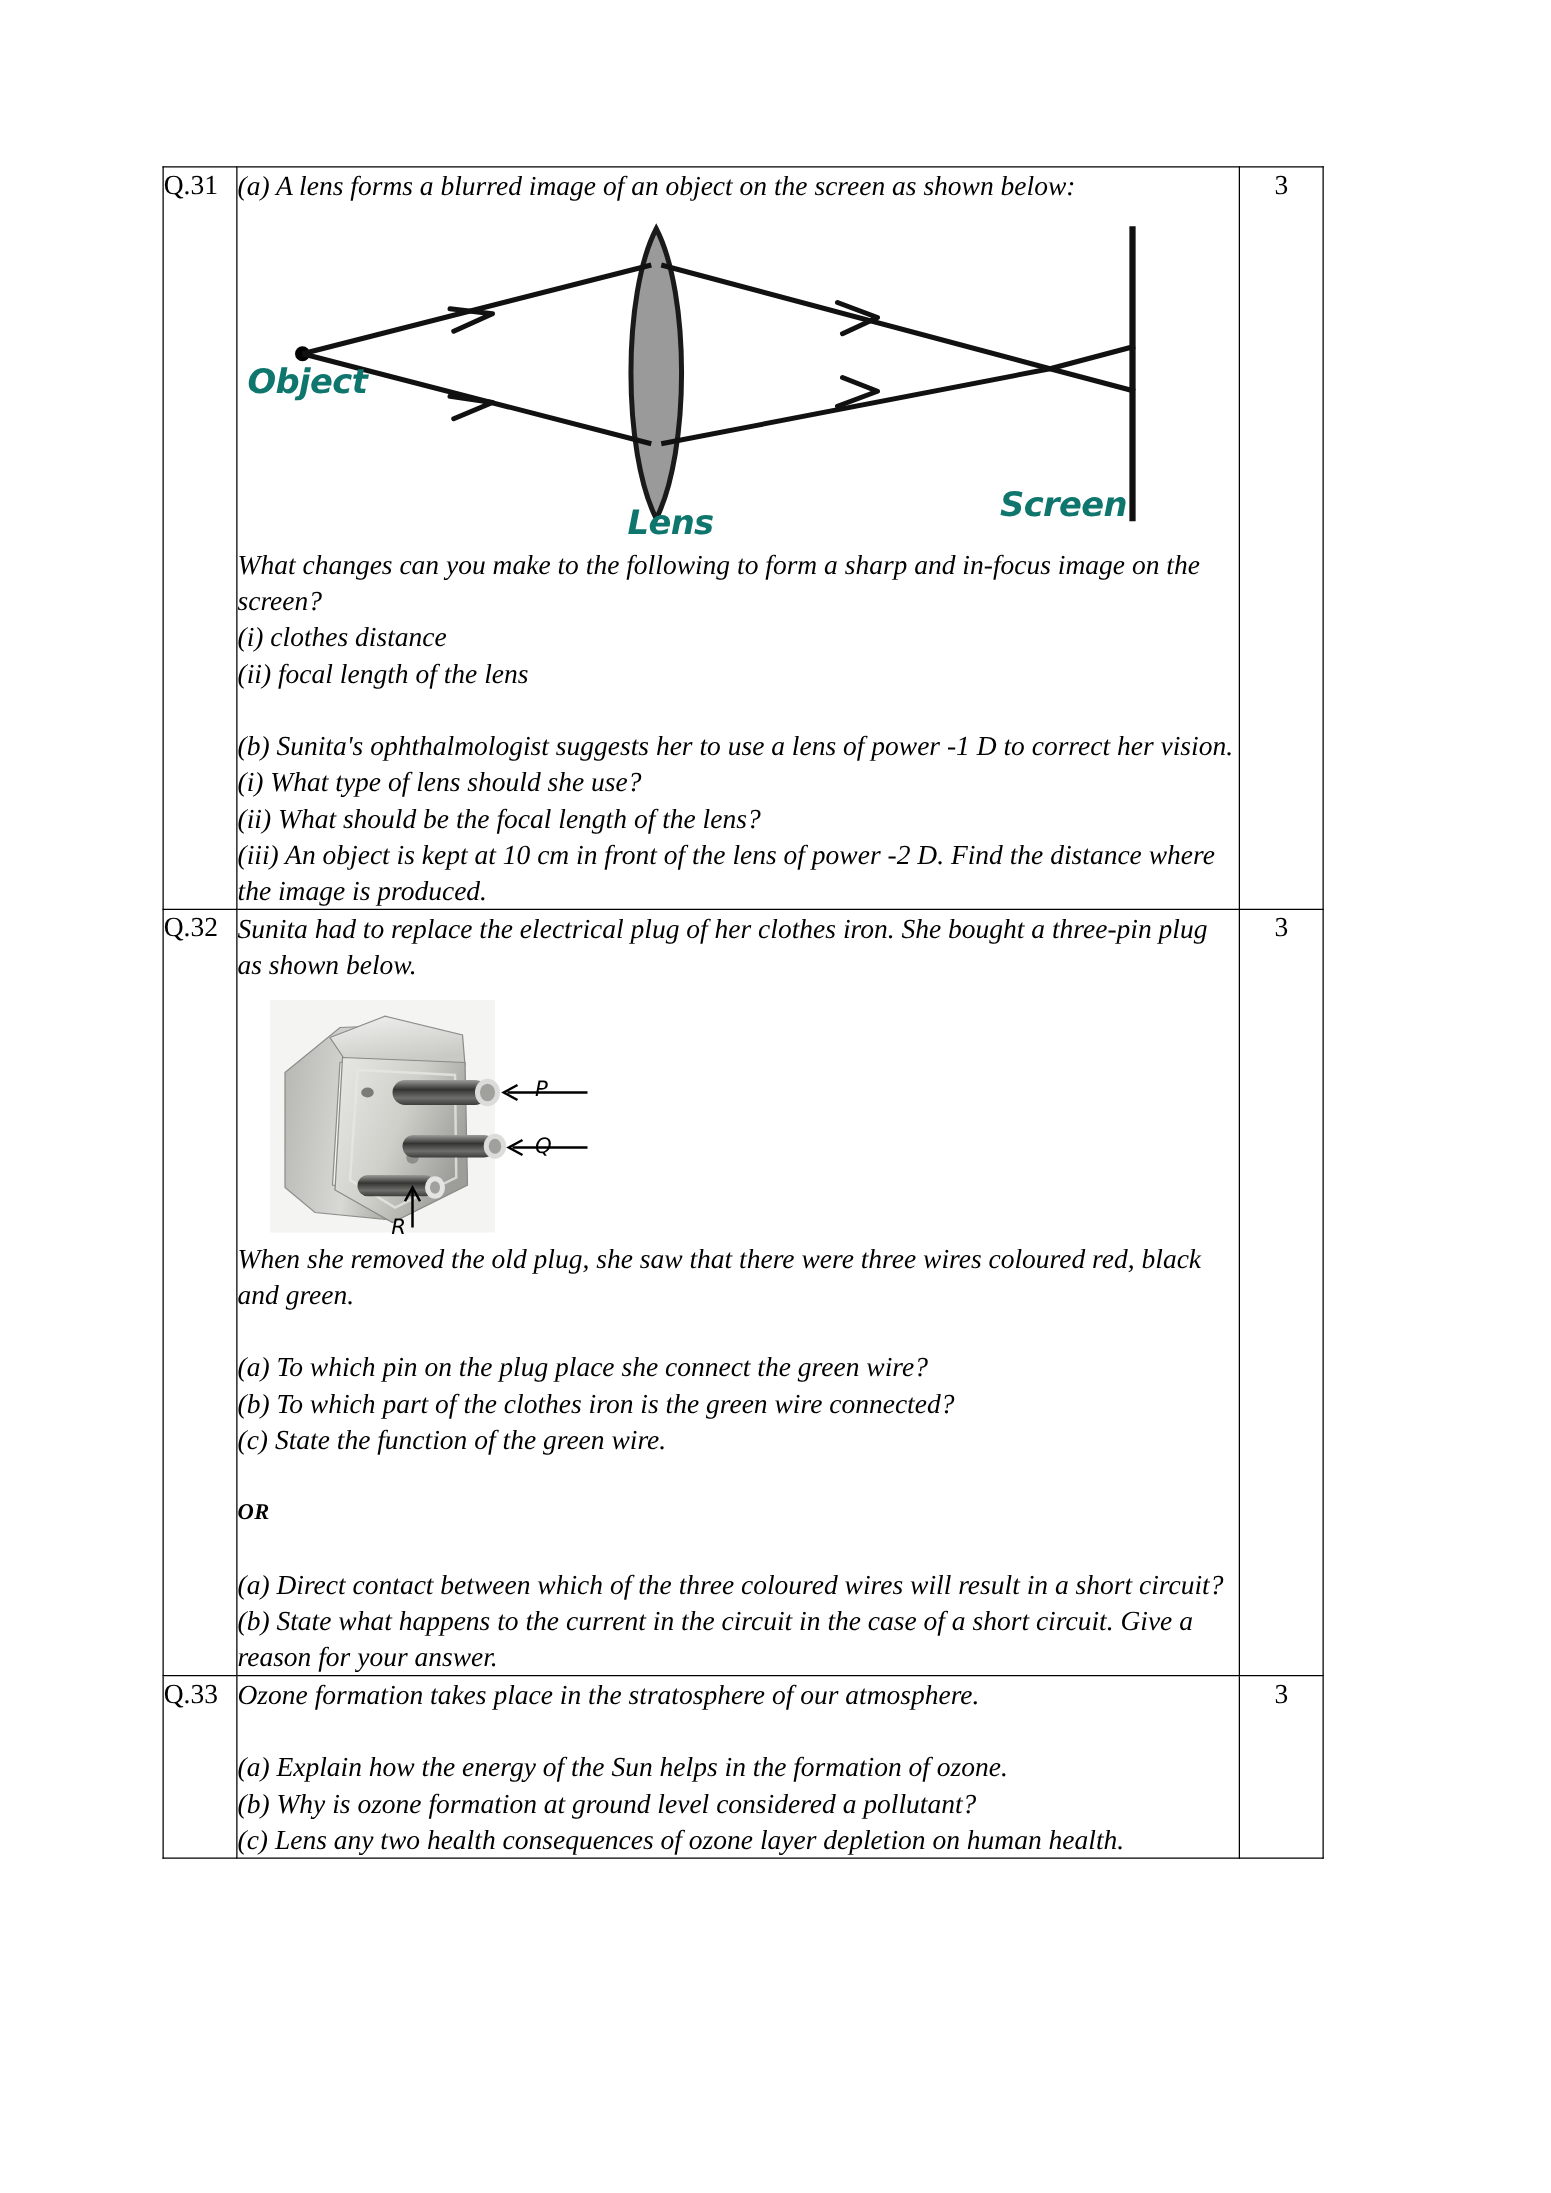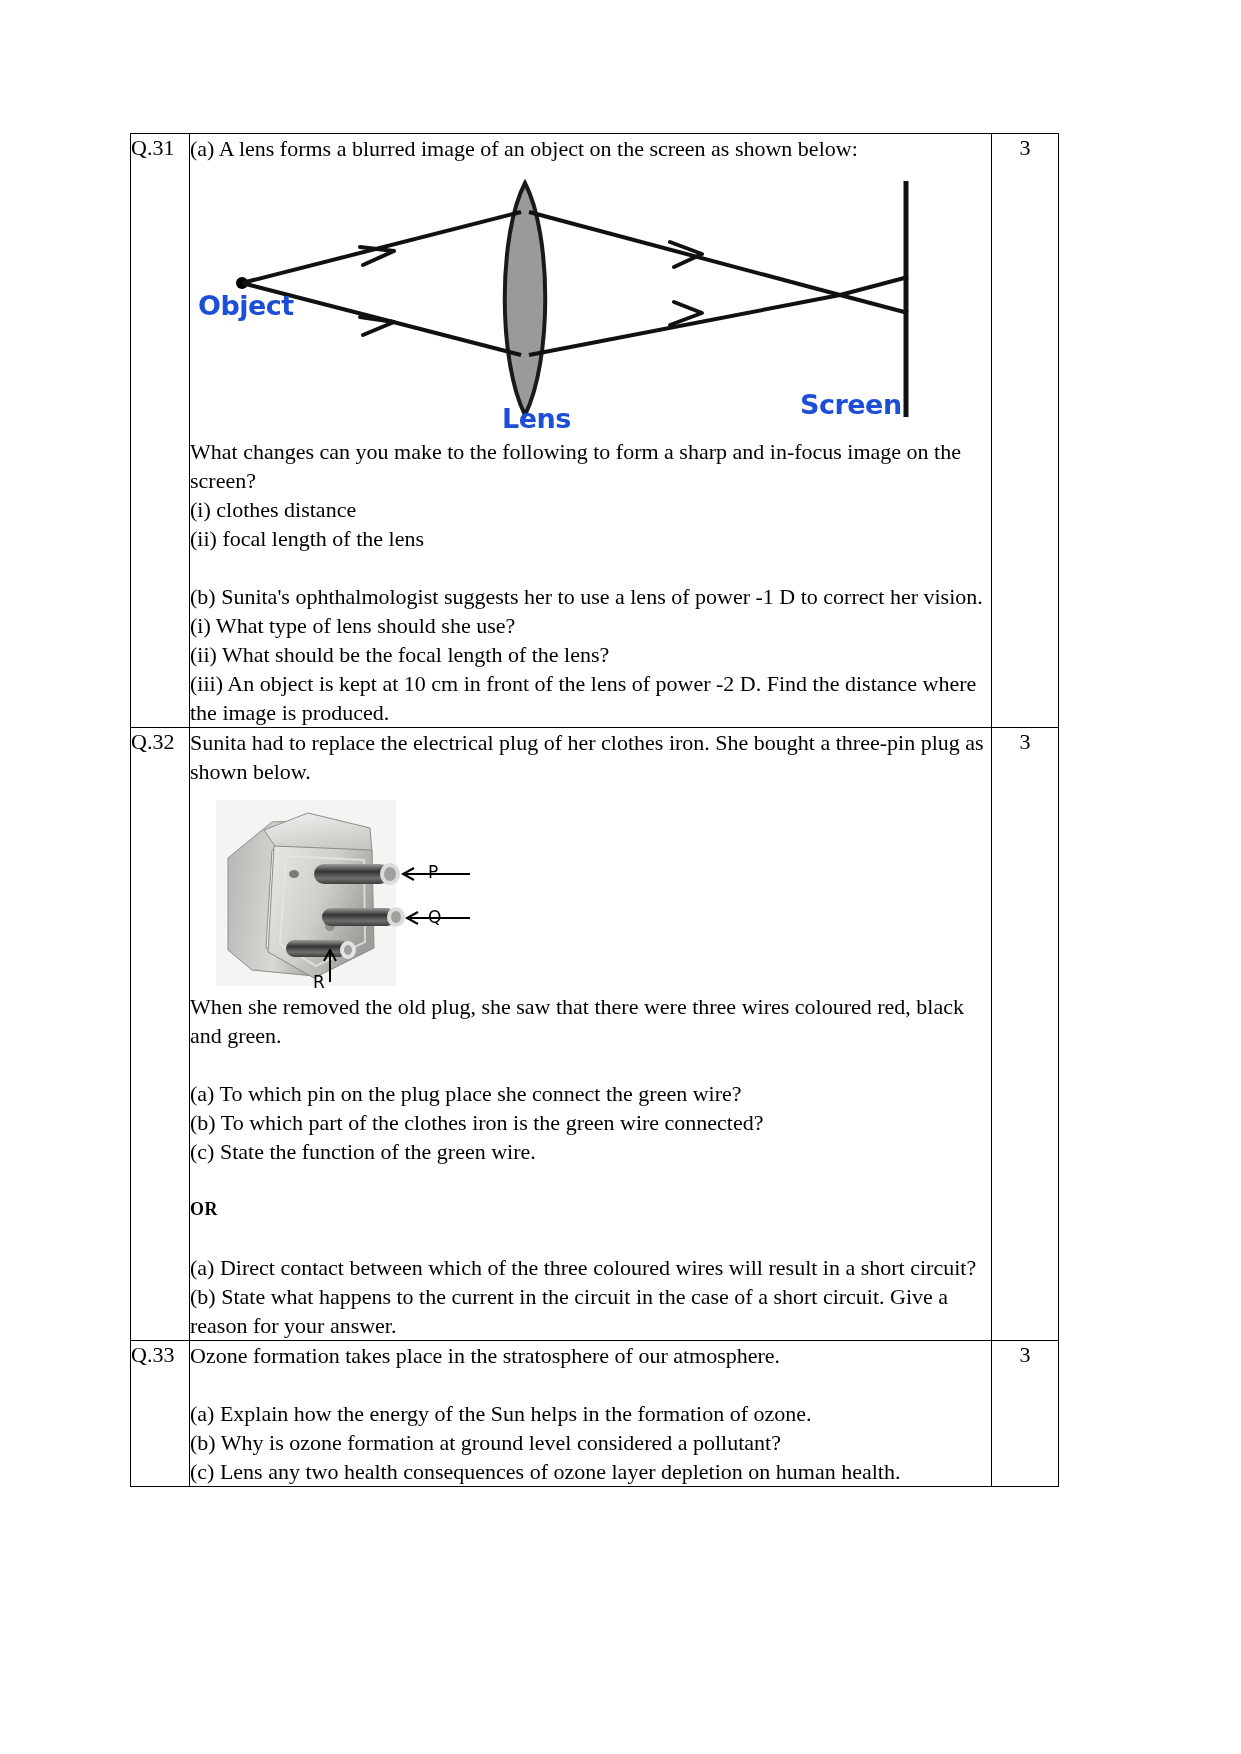--- a/index.html
+++ b/index.html
@@ -40,20 +40,21 @@
     font-size: 22px;
     line-height: 28px;
     padding: 5px 2px 4px 4px;
     white-space: nowrap;
   }
   td.qbody {
     width: 801px;
     font-size: 22px;
     line-height: 29px;
     padding: 5px 4px 4px 5px;
+    font-style: italic;
   }
   td.qmarks {
     width: 66px;
     font-size: 22px;
     line-height: 28px;
     text-align: center;
     padding: 5px 2px 4px 2px;
   }
   .line { display: block; }
   .blank { display: block; height: 29px; }
@@ -71,21 +72,21 @@
     width: 790px;
     height: 272px;
     margin: 2px 0 0 0;
   }
   .lens-fig svg { display: block; }
   .fig-label {
     position: absolute;
     font-family: "DejaVu Sans", sans-serif;
     font-size: 27px;
     font-weight: 600;
-    color: #1d4ed8;
+    color: #0f766e;
     letter-spacing: -0.5px;
   }
   .lbl-object { left: 8px; top: 126px; }
   .lbl-lens   { left: 312px; top: 239px; text-align: center; }
   .lbl-screen { left: 610px; top: 225px; }
 
   
   .plug-fig {
     position: relative;
     width: 300px;

